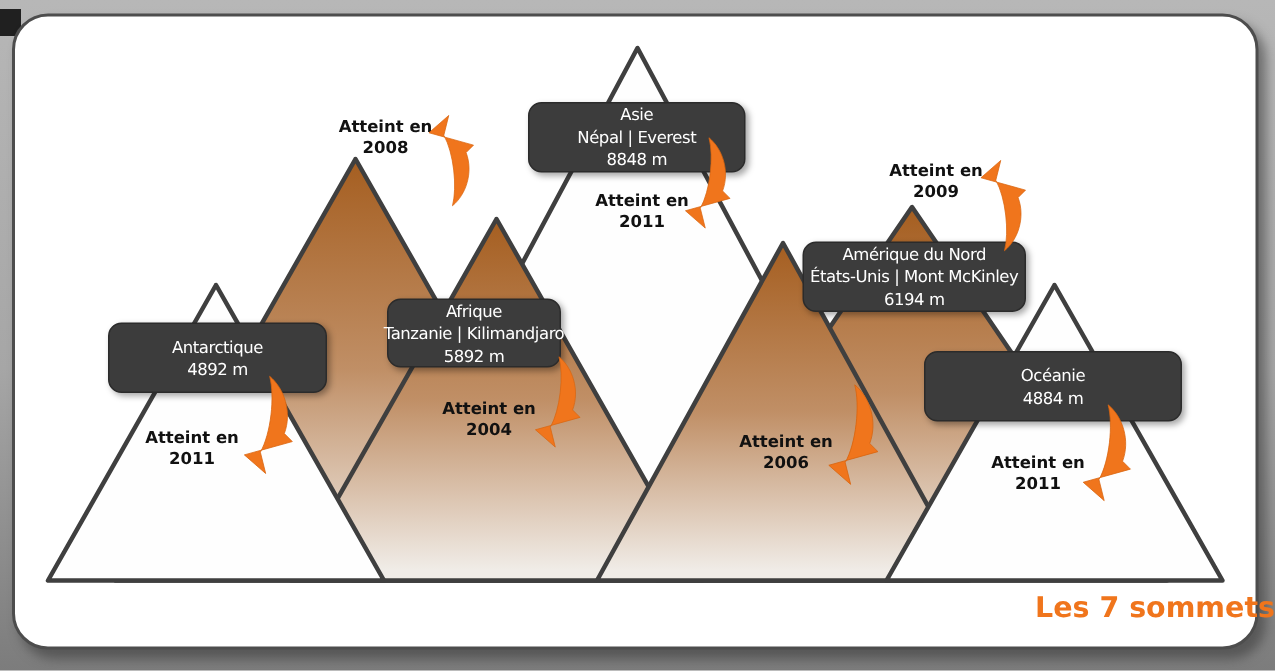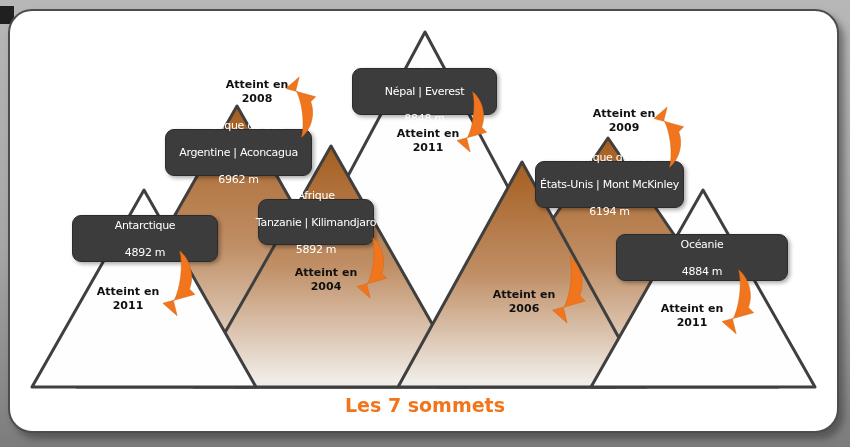--- a/index.html
+++ b/index.html
@@ -20,29 +20,29 @@
   .mountains polygon{stroke:var(--outline);stroke-width:3;stroke-linejoin:round;}
   .m-white{fill:var(--mountain-white);}
   .m-brown{fill:url(#brownGrad);}
   .g-top{stop-color:var(--brown-top);}
   .g-mid{stop-color:var(--brown-mid);}
   .g-bot{stop-color:var(--brown-bottom);}
   .summit-box{position:absolute;background:var(--box-bg);color:var(--box-text);
         border:1px solid var(--box-border);border-radius:9px;
         display:flex;flex-direction:column;justify-content:center;align-items:center;
         text-align:center;font-size:11px;line-height:15px;letter-spacing:-0.3px;
-        box-shadow:2px 2px 4px rgba(0,0,0,.35);z-index:3;gap:12px;}
+        box-shadow:2px 2px 4px rgba(0,0,0,.35);z-index:3;}
   .summit-box span{white-space:nowrap;}
   .reached{position:absolute;width:80px;text-align:center;color:var(--ink);
         font-size:11px;line-height:13.5px;z-index:2;}
   .reached span{display:block;white-space:nowrap;font-weight:bold;}
   .arrow{position:absolute;z-index:4;overflow:visible;}
   .arrow path{fill:var(--accent);stroke:#D9650F;stroke-width:.6;}
   .arrow.up{transform:scaleY(-1);}
-  .diagram-title{position:absolute;left:0;right:0;top:394px;text-align:center;
+  .diagram-title{position:absolute;left:0;right:0;top:394px;text-align:right;
         color:var(--accent);font-size:19px;font-weight:bold;letter-spacing:0px;z-index:5;}
 </style>
 </head>
 <body>
 
 <div class="stage">
   <div class="corner-accent"></div>
   <div class="card"></div>
 
   <svg class="mountains" viewBox="0 0 850 447">
@@ -58,25 +58,20 @@
     <polygon class="m-brown" points="331,146 194,387 468,387"></polygon>
     <polygon class="m-brown" points="608,138 438,387 778,387"></polygon>
     <polygon class="m-brown" points="522,162 398,387 646,387"></polygon>
     <polygon class="m-white" points="144,190 32,387 256,387"></polygon>
     <polygon class="m-white" points="703,190 591,387 815,387"></polygon>
   </svg>
 
   <div class="summit-box" style="left:72px;top:215px;width:146px;height:47px">
     <span>Antarctique</span>
     <span>4892 m</span>
-  </div>
-  <div class="summit-box" style="left:165px;top:129px;width:147px;height:47px">
-    <span>Amérique du Sud</span>
-    <span>Argentine | Aconcagua</span>
-    <span>6962 m</span>
   </div>
   <div class="summit-box" style="left:258px;top:199px;width:116px;height:46px">
     <span>Afrique</span>
     <span>Tanzanie | Kilimandjaro</span>
     <span>5892 m</span>
   </div>
   <div class="summit-box" style="left:352px;top:68px;width:145px;height:47px">
     <span>Asie</span>
     <span>Népal | Everest</span>
     <span>8848 m</span>

